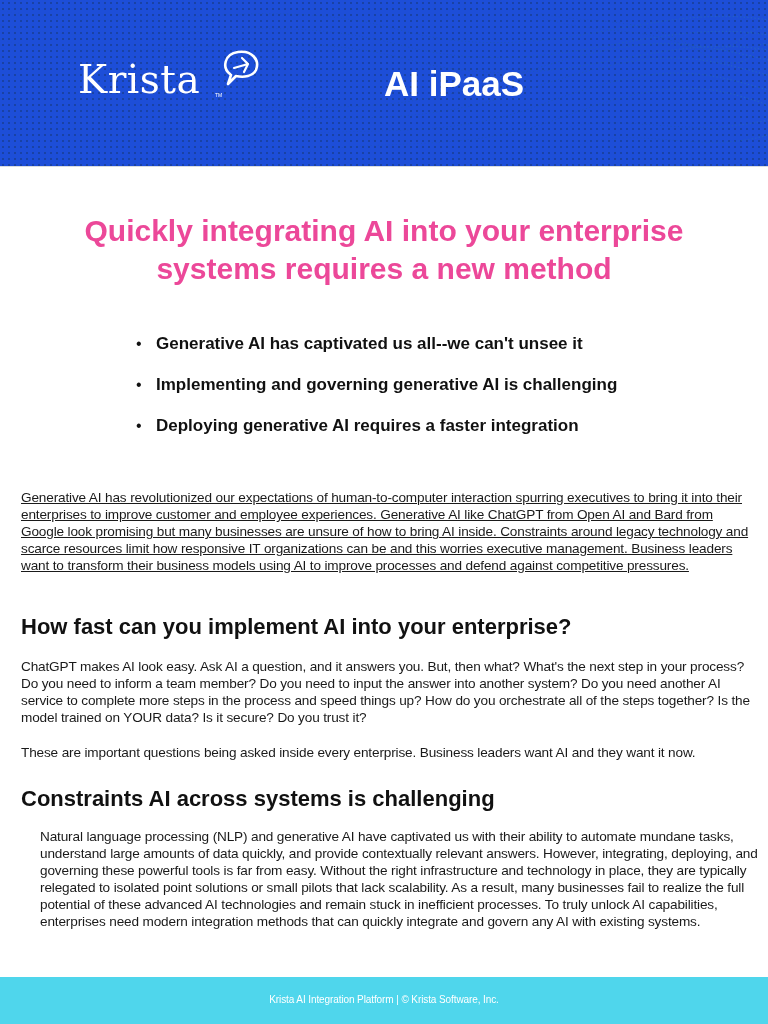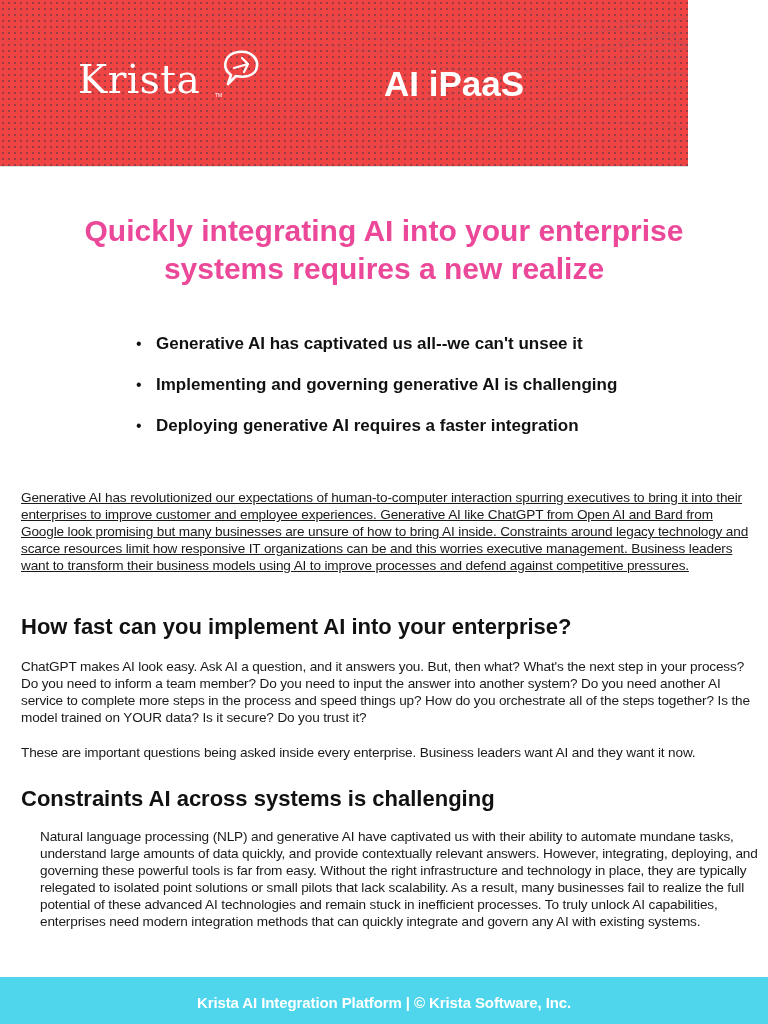--- a/index.html
+++ b/index.html
@@ -1,21 +1,21 @@
 <!DOCTYPE html>
 <html><head>
   <meta charset="utf-8">
   <style>
     * { margin: 0; padding: 0; box-sizing: border-box; }
     html, body { width: 768px; height: 1024px; background: #ffffff; overflow: hidden; }
     body { font-family: "Liberation Sans", sans-serif; color: #111111; position: relative; }
 
     .header {
-      position: absolute; left: 0; top: 0; width: 688px; height: 167px;
-      background: #ef4444;
+      position: absolute; left: 0; top: 0; width: 768px; height: 167px;
+      background: #1d4ed8;
       overflow: hidden;
     }
     .header-bg { position: absolute; left: 0; top: 0; width: 768px; height: 167px; }
     .header-line { position: absolute; left: 0; top: 166px; width: 768px; height: 2px; background: #d8dbe0; }
 
     .logo { position: absolute; left: 78px; top: 58px; height: 50px; }
     .logo-text {
       position: absolute; left: 0; top: 0;
       font-family: "DejaVu Serif", serif; font-size: 39px; color: #ffffff;
       letter-spacing: 0.5px; line-height: 44px;
@@ -66,21 +66,21 @@
     .h1 { top: 614px; }
     .h2 { top: 786px; }
 
     .footer {
       position: absolute; left: 0; top: 977px; width: 768px; height: 47px;
       background: #4fd6ec;
       text-align: center;
     }
     .footer-text {
       display: inline-block; margin-top: 17px;
-      font-size: 15px; color: #ffffff; letter-spacing: -0.1px; font-weight: bold;
+      font-size: 10px; color: #ffffff; letter-spacing: -0.1px;
     }
   </style>
 </head>
 <body>
 
 <div class="header">
   <svg class="header-bg" viewBox="0 0 768 167" preserveAspectRatio="none">
     <defs>
       <pattern id="dots" width="6" height="6" patternUnits="userSpaceOnUse">
         <circle cx="3" cy="3" r="0.7" fill="#0f2a4a"></circle>
@@ -115,21 +115,21 @@
       <path d="M14 22 L 28 18 L 22 12 M28 18 L 24 26" fill="none" stroke="#ffffff" stroke-width="2.2" stroke-linecap="round" stroke-linejoin="round"></path>
     </svg>
   </div>
 
   <div class="product-title">AI iPaaS</div>
   <div class="header-line"></div>
 </div>
 
 <h1 class="main-heading">
   <span>Quickly integrating AI into your enterprise</span><br>
-  <span>systems requires a new realize</span>
+  <span>systems requires a new method</span>
 </h1>
 
 <ul class="bullets">
   <li>
     <span class="dot">•</span>
     <span>Generative AI has captivated us all--we can't unsee it</span>
   </li>
   <li>
     <span class="dot">•</span>
     <span>Implementing and governing generative AI is challenging</span>

